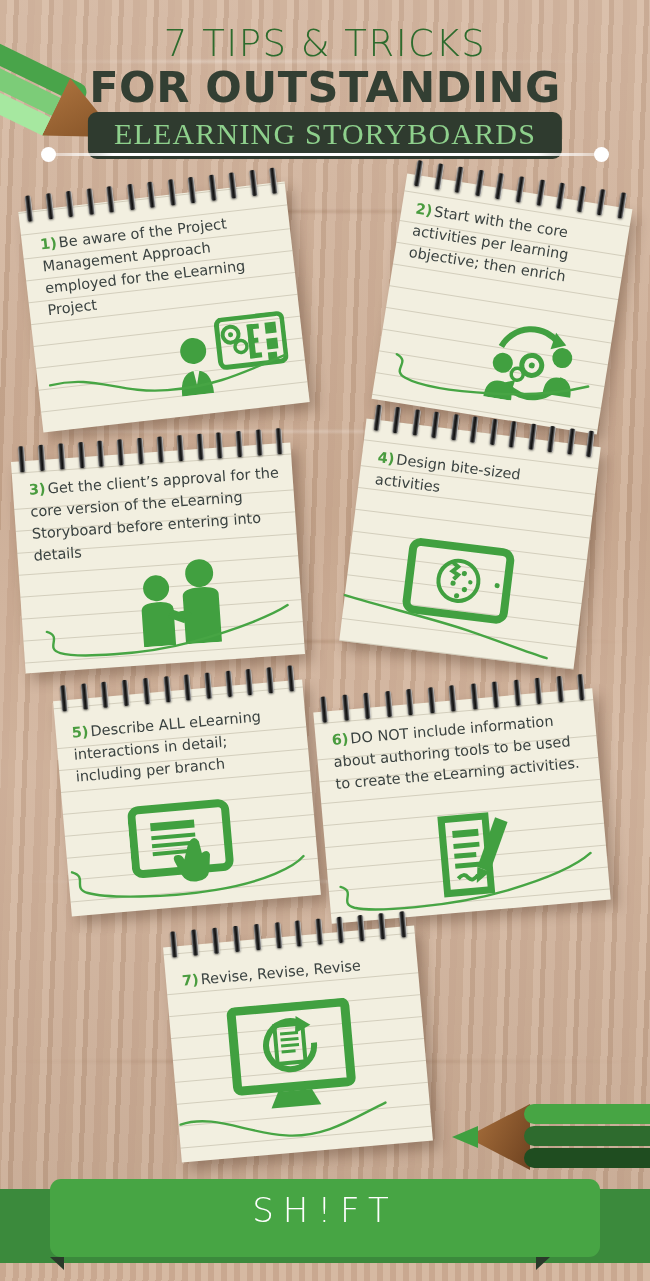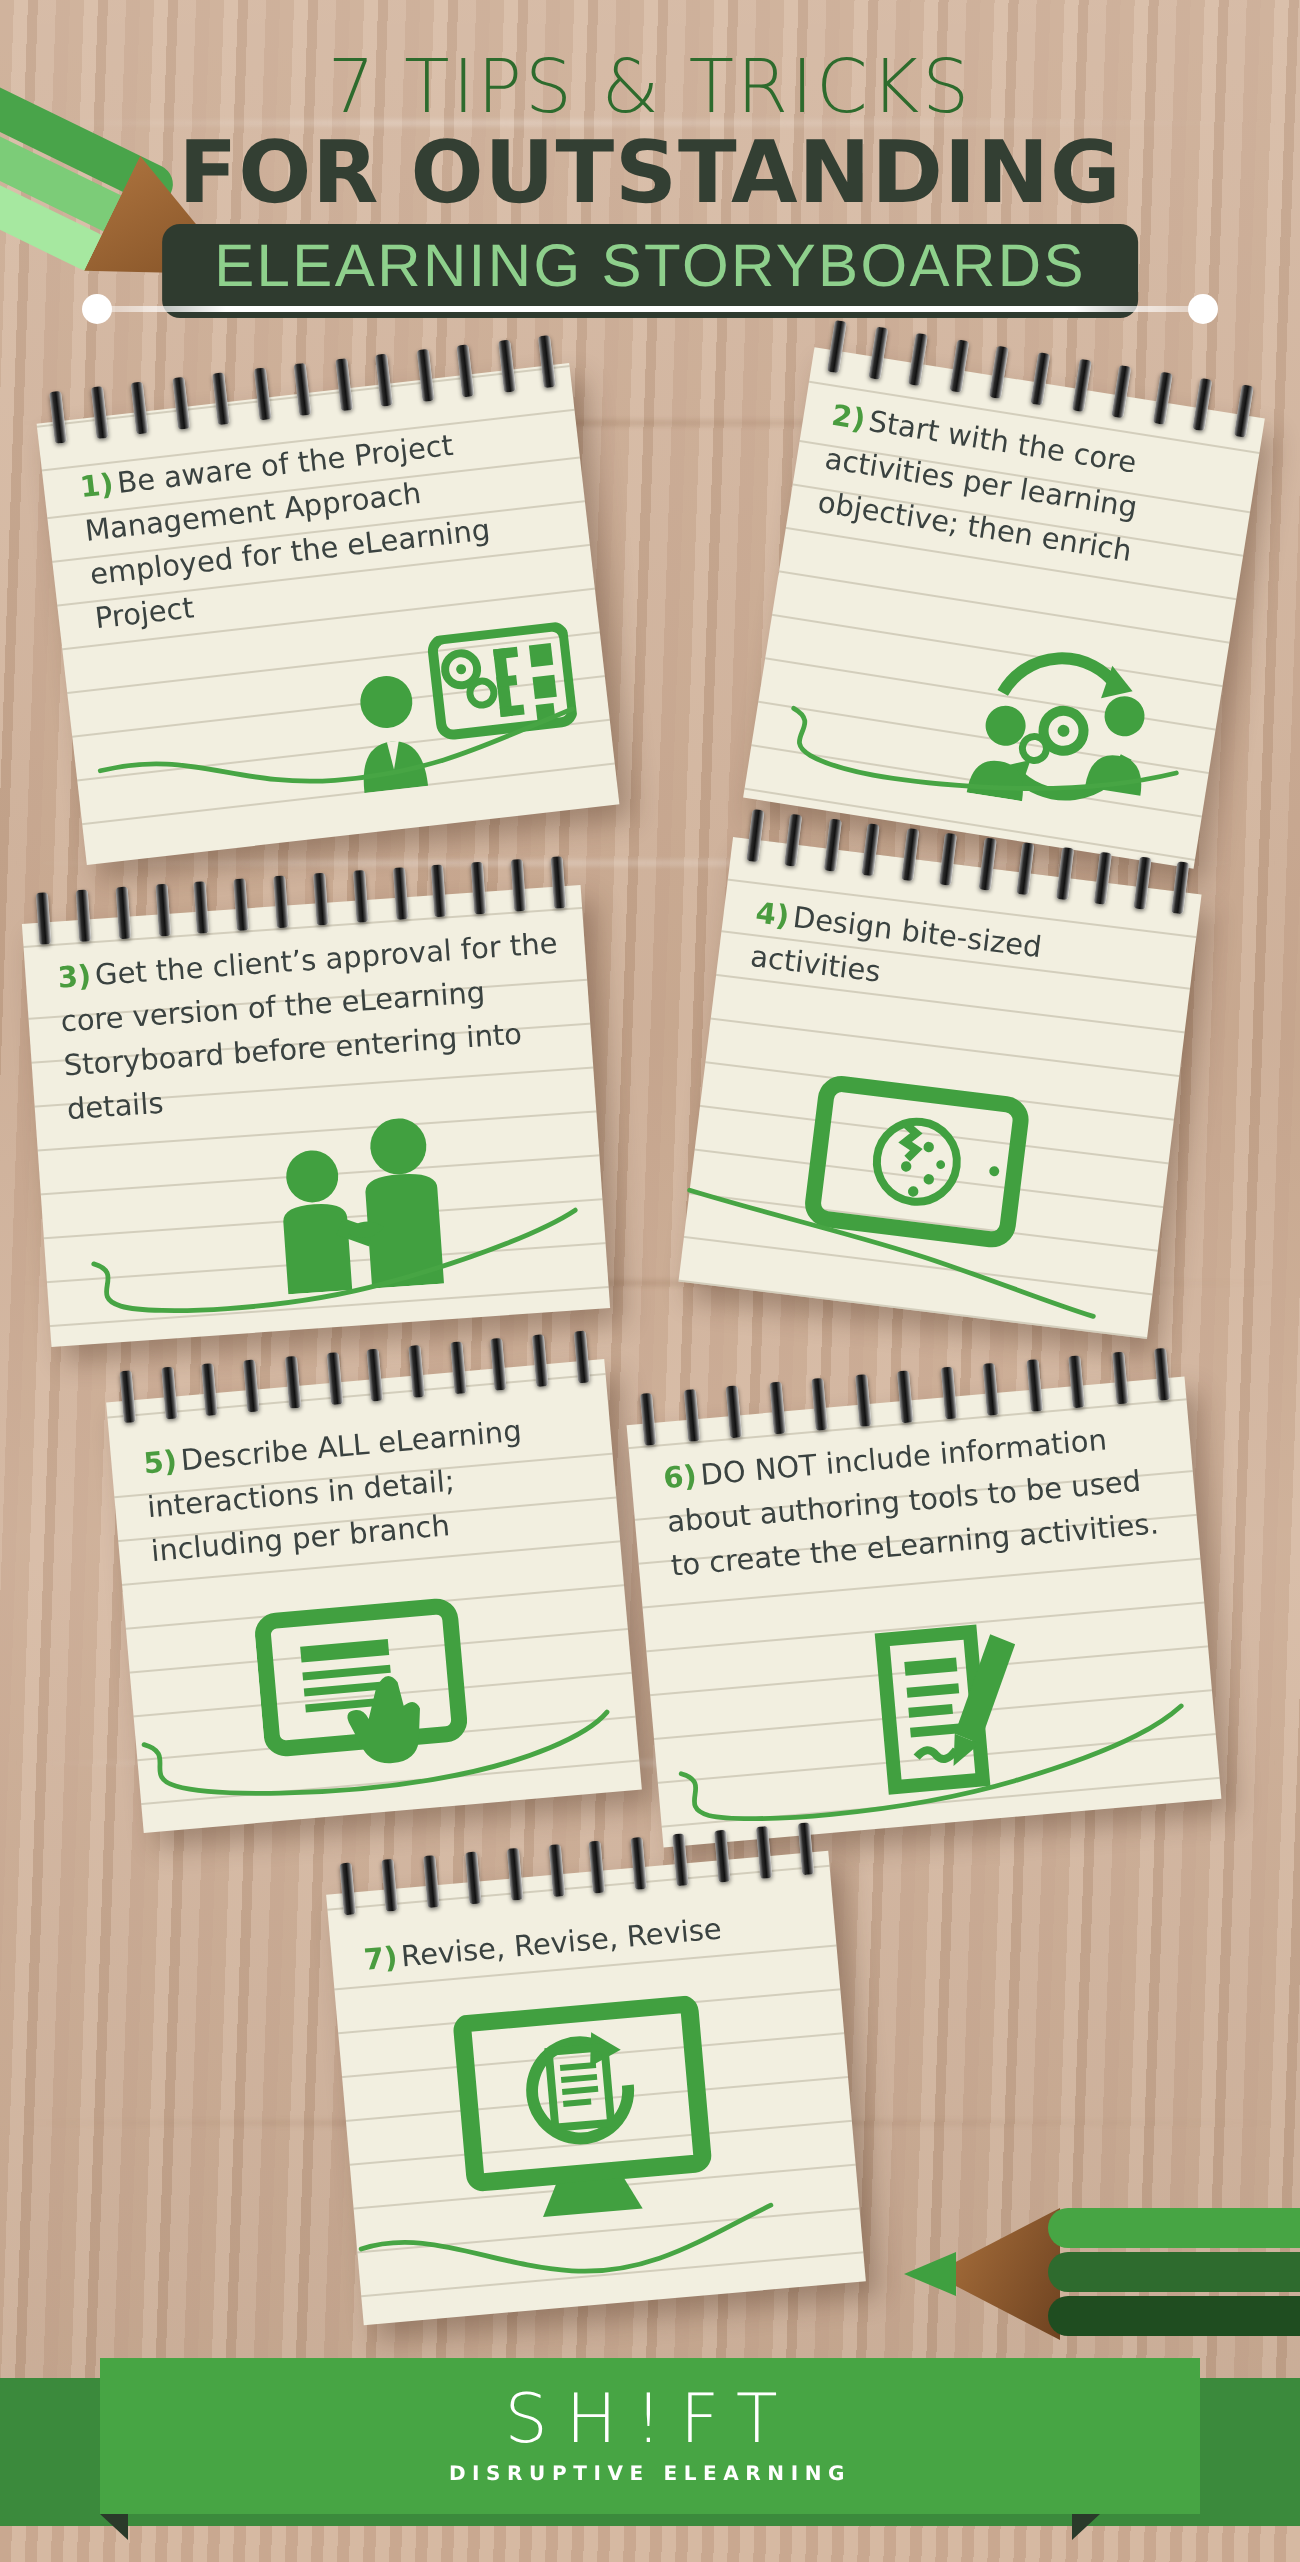--- a/index.html
+++ b/index.html
@@ -42,21 +42,21 @@
     position:absolute; top:62px; left:0; width:650px; text-align:center;
     font-size:43px; letter-spacing:0.5px; color:#333f33; font-weight:bold;
     font-family:"DejaVu Sans", sans-serif;
   }
   .t-banner {
     position:absolute; top:112px; left:50%; transform:translateX(-50%);
     background:#2f3b2f; border-radius:9px; padding:5px 26px 8px 26px;
   }
   .t-line3 {
     font-size:30px; letter-spacing:1.2px; color:#8ed08c; font-weight:300;
-    font-family:Liberation Sans, sans-serif; white-space:nowrap;
+    font-family:Liberation Serif, serif; white-space:nowrap;
   }
   .rule { position:absolute; top:153px; left:46px; width:558px; height:3px;
           background:linear-gradient(90deg, rgba(255,255,255,.35), #fff 12%, #fff 88%, rgba(255,255,255,.35)); }
   .rule-dot { position:absolute; top:147px; width:15px; height:15px; border-radius:50%; background:#fff; }
   .rule-dot.l { left:41px; } .rule-dot.r { left:594px; }
 
   
   .pencil { position:absolute; height:20px; border-radius:0 10px 10px 0; }
   .pgrp-tl { position:absolute; left:-70px; top:28px; transform:rotate(26deg); transform-origin:left center; }
   .pgrp-br { position:absolute; left:452px; top:1104px; }
@@ -85,21 +85,21 @@
     position:absolute; left:14px; right:12px; top:22px;
     font-size:14.5px; line-height:22px; color:#3a4240;
     font-family:"DejaVu Sans", sans-serif;
   }
   .card-text .num { color:#4a9c3f; font-weight:bold; margin-right:2px; }
   .icon-wrap { position:absolute; color:#41a040; }
   .squiggle { position:absolute; left:8px; right:4px; pointer-events:none; }
 
   
   .footer-band { position:absolute; left:0; bottom:0; width:650px; height:92px; background:#3b8a3c; }
-  .ribbon { position:absolute; left:50px; bottom:24px; width:550px; height:78px; background:#47a544; }
+  .ribbon { position:absolute; left:50px; bottom:24px; width:550px; height:78px; background:#47a544;border-radius:11px; }
   .ribbon-fold { position:absolute; bottom:11px; width:0; height:0; border-top:13px solid #2a3a2a; }
   .ribbon-fold.l { left:50px; border-left:14px solid transparent; border-right:0; }
   .ribbon-fold.r { left:536px; border-right:14px solid transparent; border-left:0; }
   .logo { position:absolute; left:0; width:550px; text-align:center; color:#fff; }
   .logo-main { top:11px; font-size:34px; letter-spacing:9px; font-weight:300; font-family:"DejaVu Sans", sans-serif; }
   .logo-sub  { top:53px; font-size:10px; letter-spacing:3.3px; font-weight:bold; font-family:"DejaVu Sans", sans-serif; }
   .wood-strip { position:absolute; left:0; bottom:0; width:650px; height:18px;
     background: repeating-linear-gradient(92deg,#c9a890 0,#c9a890 6px,#d6b9a2 6px,#d6b9a2 13px); }
 </style>
 </head>
@@ -415,16 +415,15 @@
       <path d="M6 16 C40 8, 70 30, 110 36 C150 42, 180 24, 212 12" stroke="#47a544" stroke-width="2.4" fill="none" stroke-linecap="round"></path>
     </svg>
   </div>
 
   <div class="footer-band"></div>
   <div class="wood-strip"></div>
   <div class="ribbon-fold l"></div>
   <div class="ribbon-fold r"></div>
   <div class="ribbon">
     <div class="logo logo-main">SH!FT</div>
-    <div class="logo logo-sub">DISRUPTIVE ELEARNING</div>
   </div>
 
 </div>
 
 </body></html>

